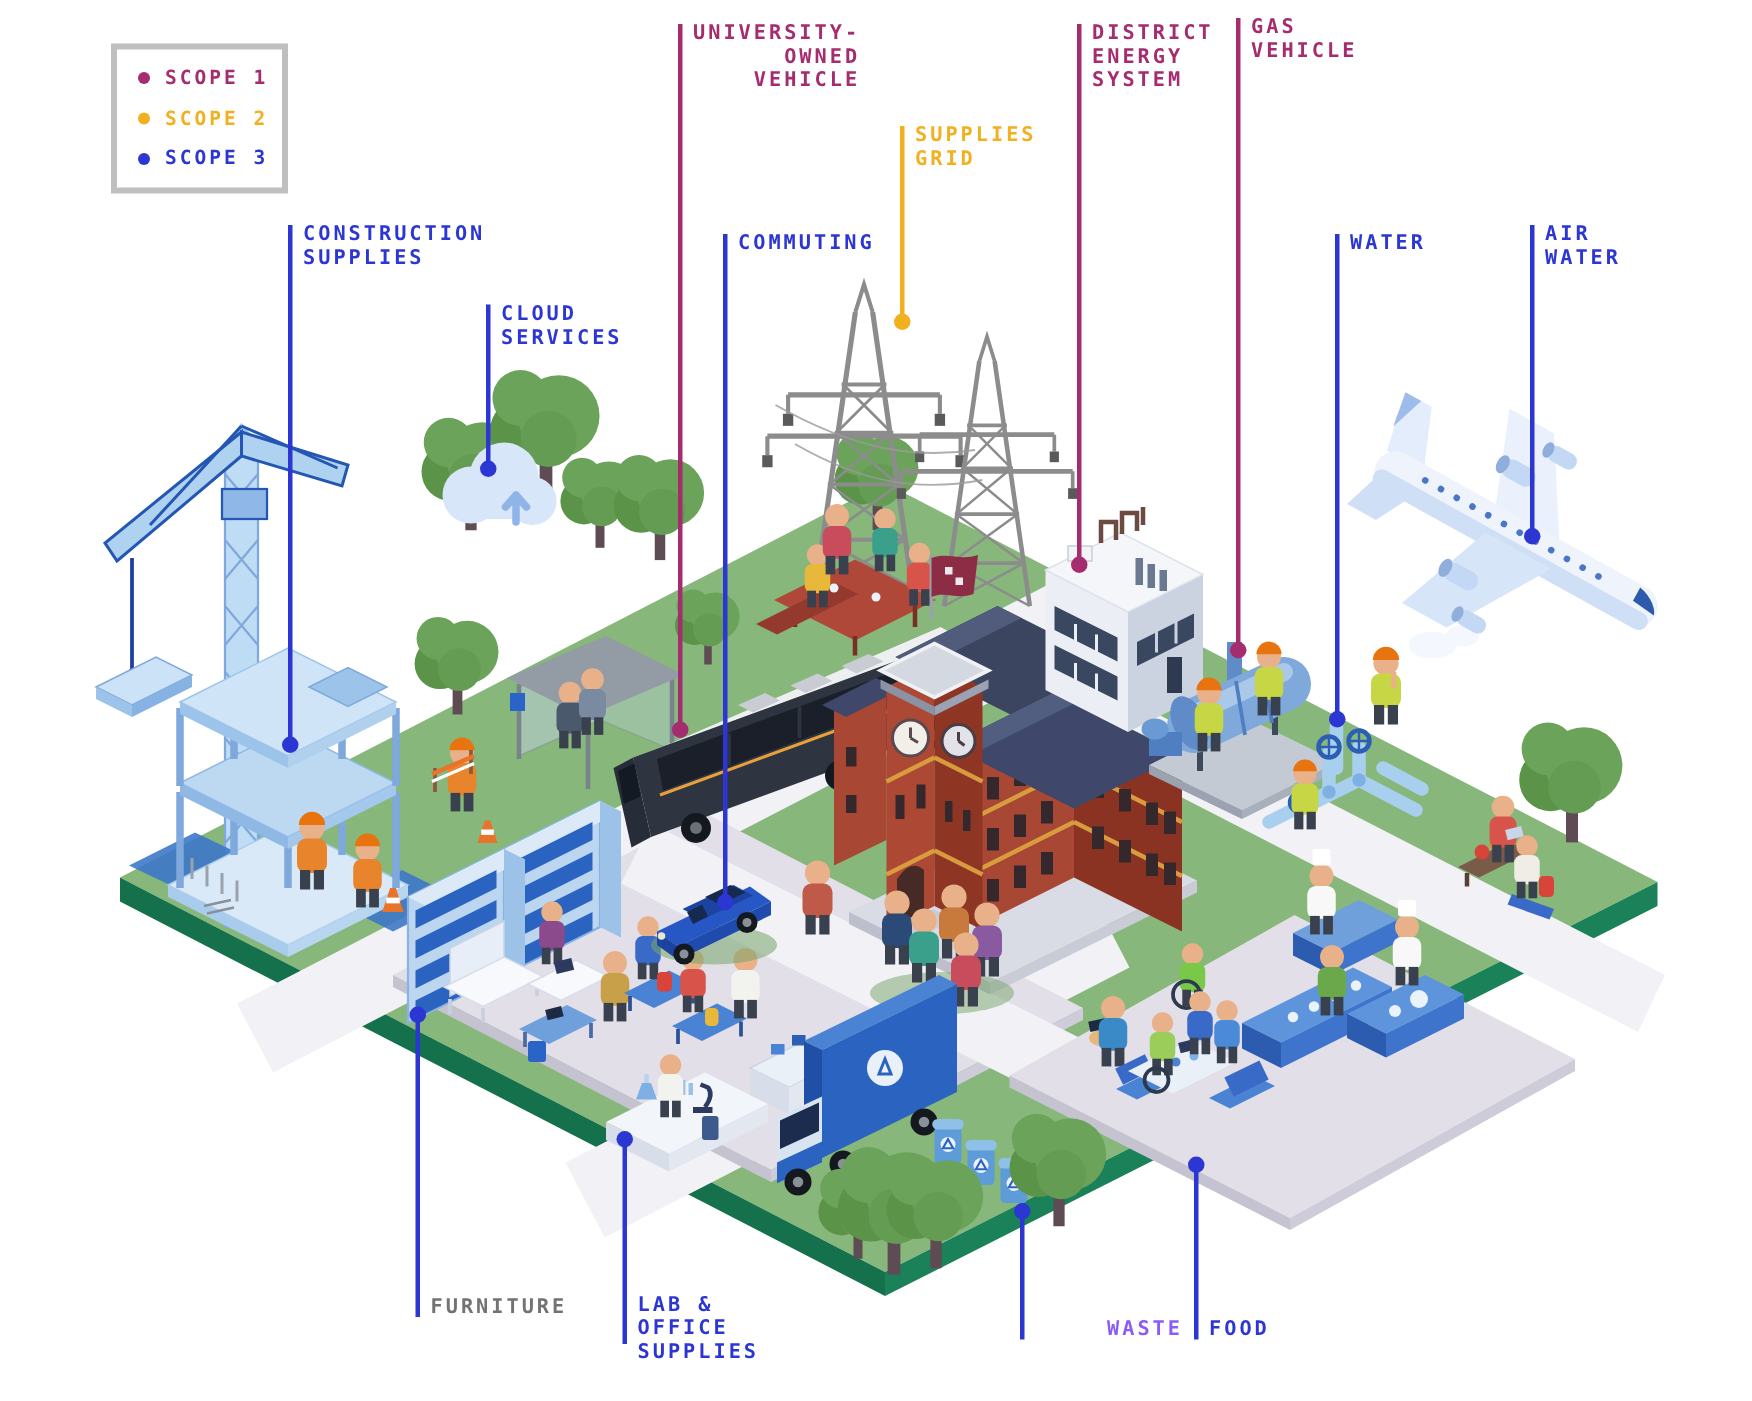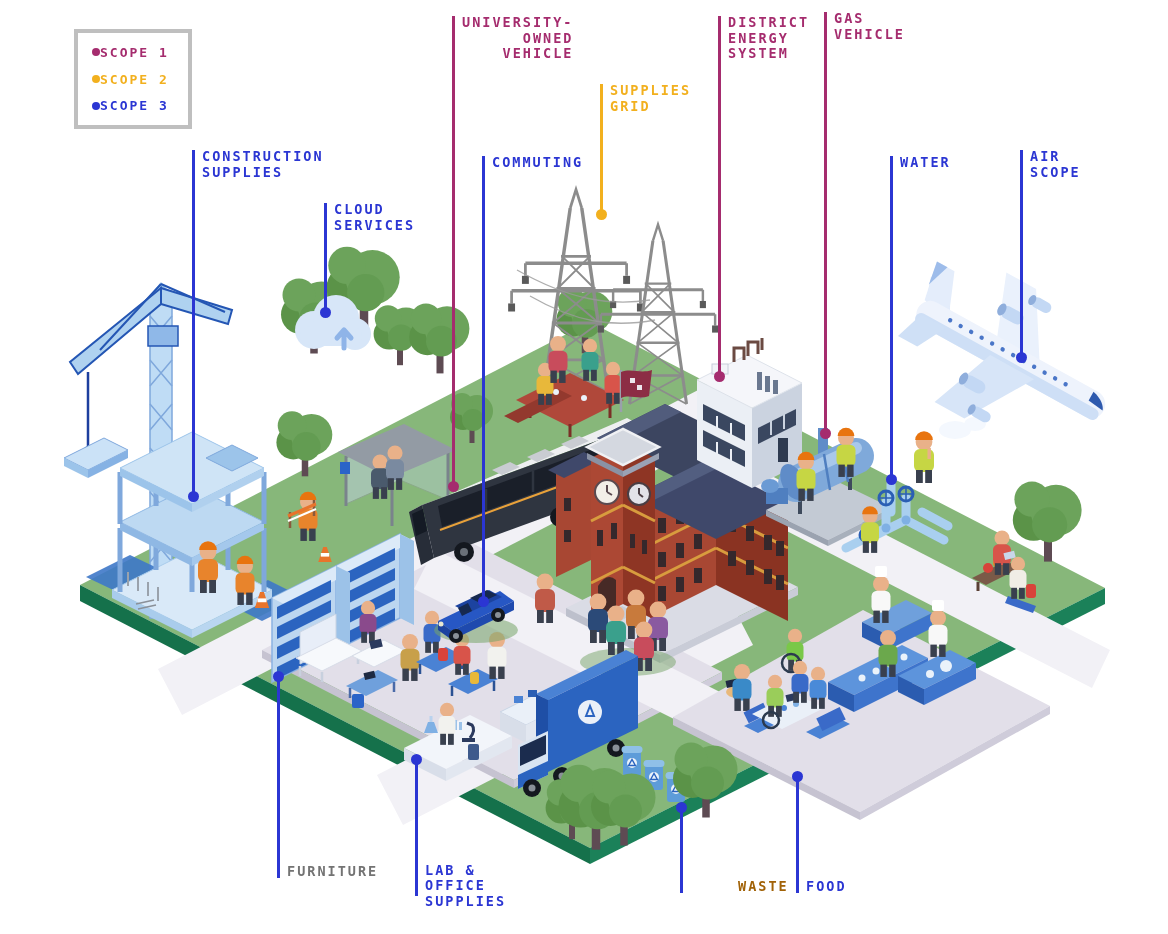--- a/index.html
+++ b/index.html
@@ -2,21 +2,21 @@
 <html><head>
 <meta charset="utf-8">
 <style>
   html,body{margin:0;padding:0;background:#fff;}
   .stage{position:relative;width:1168px;height:934px;background:#ffffff;overflow:hidden;
          font-family:"DejaVu Sans Mono",monospace;}
   .scene{position:absolute;left:0;top:0;width:1168px;height:934px;}
   .legend{position:absolute;left:74px;top:29px;width:118px;height:100px;border:4px solid #BFBFBF;
           background:#fff;box-sizing:border-box;display:flex;flex-direction:column;
           justify-content:space-evenly;padding-left:14px;z-index:6;}
-  .legend-row{display:flex;align-items:center;gap:0;}
+  .legend-row{display:flex;align-items:center;gap:10px;}
   .legend-dot{width:8px;height:8px;border-radius:50%;flex:0 0 auto;}
   .legend-label{font-weight:bold;font-size:13px;letter-spacing:2px;white-space:pre;}
   .callout{position:absolute;width:0;z-index:7;}
   .cline{position:absolute;left:-1.5px;top:0;width:3px;height:100%;}
   .cdot{position:absolute;left:-5.5px;width:11px;height:11px;border-radius:50%;}
   .cdot.b{bottom:-5px}.cdot.t{top:-5px}
   .ctext{position:absolute;left:9px;font-weight:bold;font-size:13.5px;line-height:15.5px;
          letter-spacing:2px;white-space:pre-line;}
   .ctext.t{top:-1px}.ctext.b{bottom:-1px}.ctext.b2{bottom:-13px}
 </style>
@@ -578,37 +578,37 @@
 </div>
 <div class="callout" style="left:891px;top:156px;height:324px">
   <div class="cline" style="background-color: rgb(43, 54, 211);"></div>
   <div class="cdot b" style="background-color: rgb(43, 54, 211);"></div>
   <div class="ctext t" style="color: rgb(43, 54, 211);">WATER</div>
 </div>
 <div class="callout" style="left:1021px;top:150px;height:208px">
   <div class="cline" style="background-color: rgb(43, 54, 211);"></div>
   <div class="cdot b" style="background-color: rgb(43, 54, 211);"></div>
   <div class="ctext t" style="color: rgb(43, 54, 211);">AIR
-SCOPE</div>
+WATER</div>
 </div>
 <div class="callout" style="left:278px;top:676px;height:202px">
   <div class="cline" style="background-color: rgb(43, 54, 211);"></div>
   <div class="cdot t" style="background-color: rgb(43, 54, 211);"></div>
   <div class="ctext b" style="color: #737373;">FURNITURE</div>
 </div>
 <div class="callout" style="left:416px;top:759px;height:137px">
   <div class="cline" style="background-color: rgb(43, 54, 211);"></div>
   <div class="cdot t" style="background-color: rgb(43, 54, 211);"></div>
   <div class="ctext b2" style="color: rgb(43, 54, 211);">LAB &amp; OFFICE
 SUPPLIES</div>
 </div>
 <div class="callout" style="left:681px;top:807px;height:86px">
   <div class="cline" style="background-color: rgb(43, 54, 211);"></div>
   <div class="cdot t" style="background-color: rgb(43, 54, 211);"></div>
-  <div class="ctext b" style="color: #a16207; padding-left: 48px;">WASTE</div>
+  <div class="ctext b" style="color: #8b5cf6; padding-left: 48px;">WASTE</div>
 </div>
 <div class="callout" style="left:797px;top:776px;height:117px">
   <div class="cline" style="background-color: rgb(43, 54, 211);"></div>
   <div class="cdot t" style="background-color: rgb(43, 54, 211);"></div>
   <div class="ctext b" style="color: rgb(43, 54, 211);">FOOD</div>
 </div>
 
 </div>
 
 </body></html>

